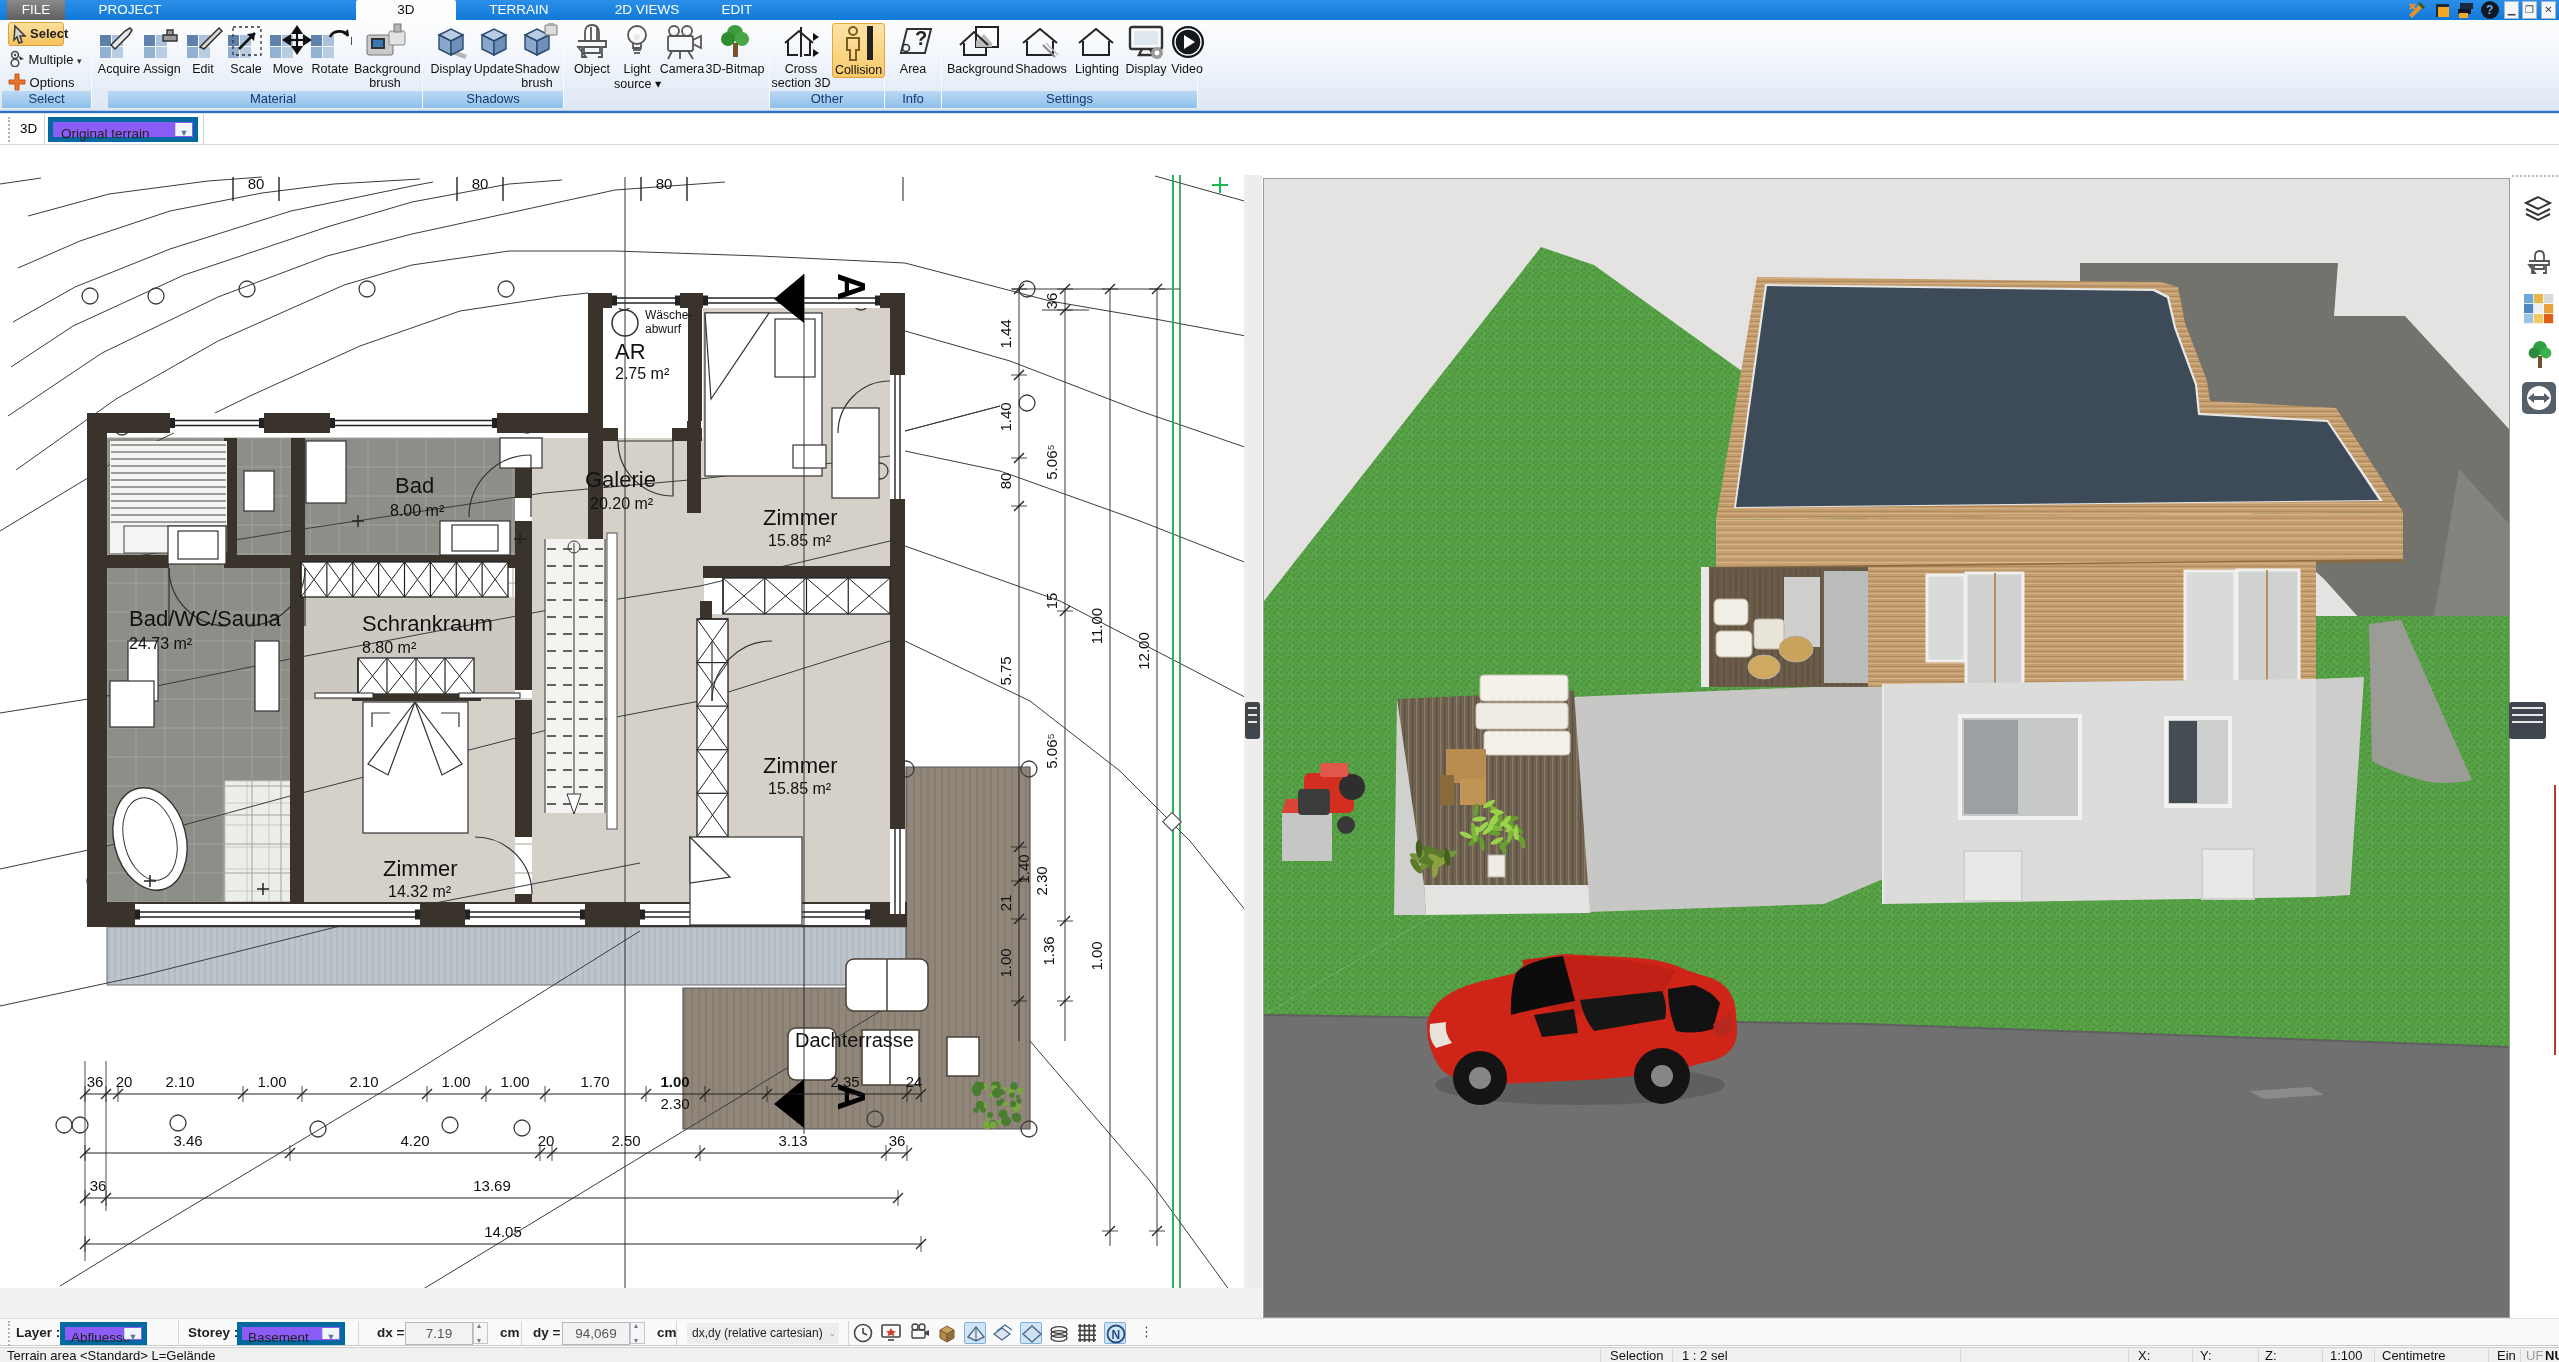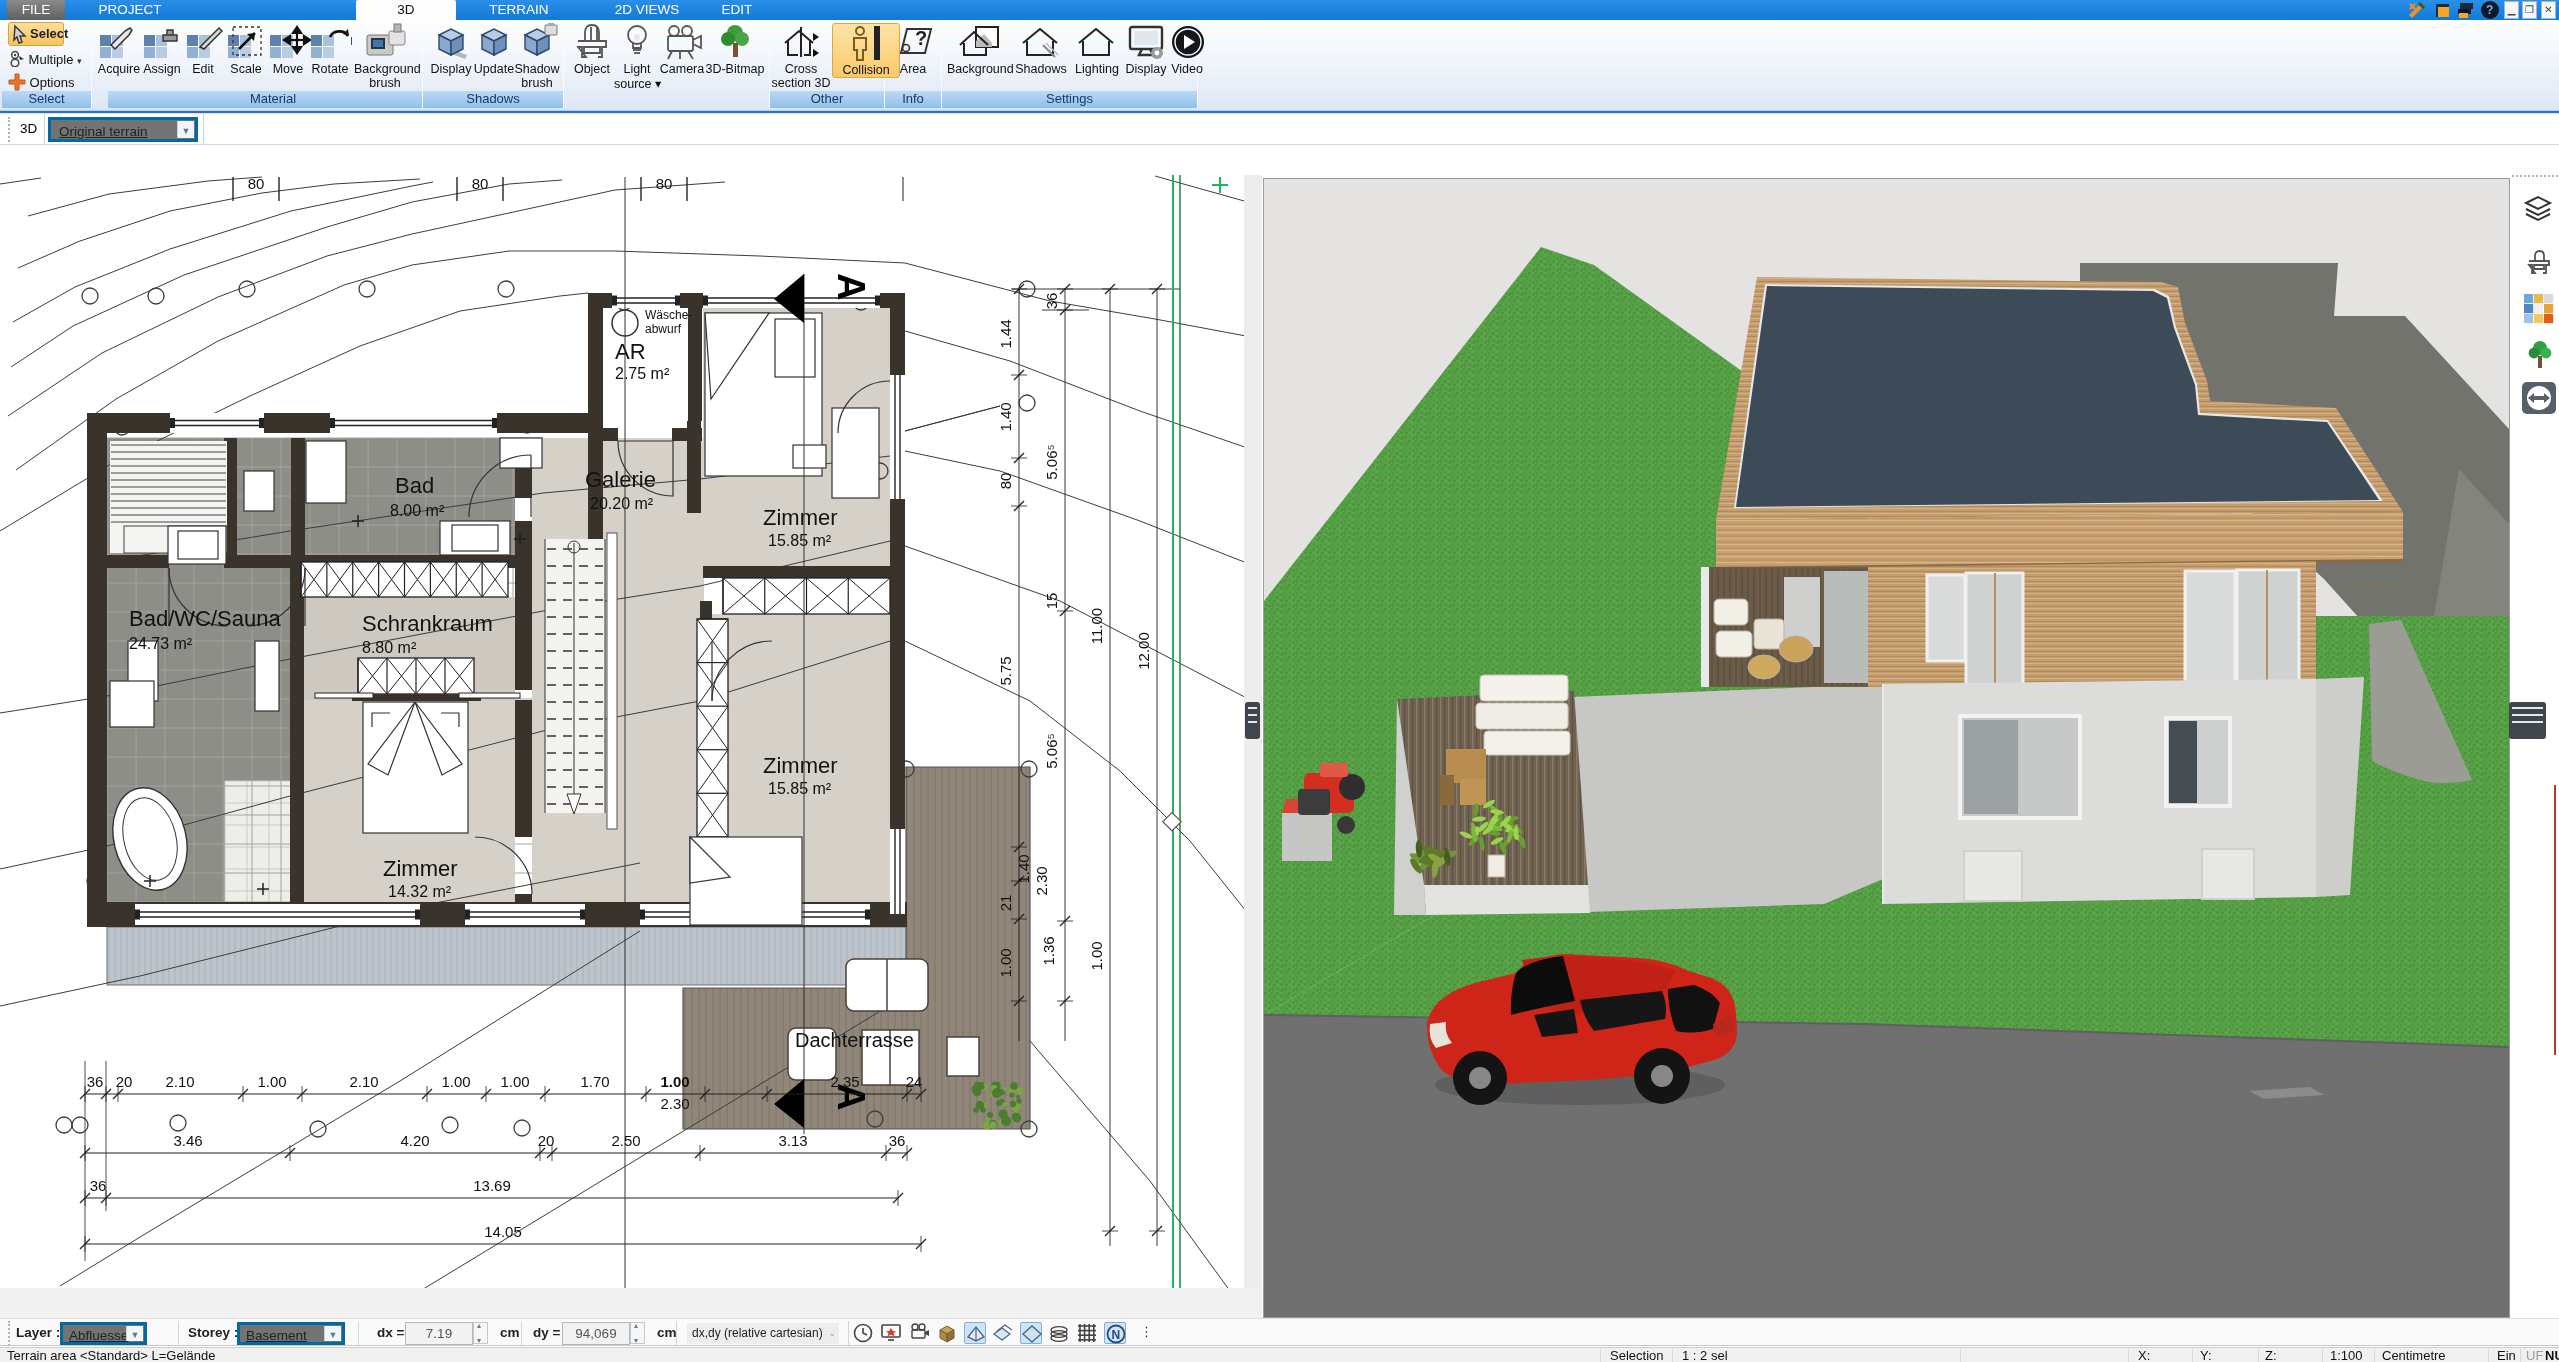--- a/index.html
+++ b/index.html
@@ -21,21 +21,21 @@
 .rgroup .glabel { position:absolute; left:0; bottom:0; width:100%; height:17px; background:linear-gradient(#bcd9f5,#8fc0ea); color:#123a70; font-size:13px; text-align:center; line-height:16px; }
 .gsep { position:absolute; top:2px; width:1px; height:86px; background:#c3d3e6; border-right:1px solid #f8fbff; }
 .ritem { position:absolute; top:3px; text-align:center; font-size:12.5px; color:#111; white-space:nowrap; }
 .ritem .ric { display:block; margin:0 auto 1px; }
 #ribbon-bottomline { left:0; top:111px; width:2559px; height:3px; background:#2a72c8; border-bottom:1px solid #dbe4ef; }
 
 
 #row3d { left:0; top:114px; width:2559px; height:31px; background:#fff; border-bottom:1px solid #d8d8d8; }
 #rowdlg { left:0; top:145px; width:2559px; height:30px; background:#fff; border-bottom:1px solid #d8d8d8; }
 .vdots { position:absolute; left:8px; top:3px; width:1px; height:25px; border-left:2px dotted #b5b5b5; }
-.combo { position:absolute; background:#737373; border:3px solid #0369a1; font-size:13.5px; color:#222;text-decoration:underline; }
+.combo { position:absolute; background:#8b5cf6; border:5px solid #0369a1; font-size:13.5px; color:#222; }
 .combo .arr { position:absolute; right:1px; top:1px; bottom:1px; width:17px; background:#f3f6f9; border-left:1px solid #c8d2dc; color:#5a7a9a; font-size:9px; text-align:center; }
 
 
 #planpane { left:0; top:175px; width:1262px; height:1143px; background:#fff; overflow:hidden; }
 #view3d { left:1263px; top:178px; width:1247px; height:1140px; background:#e4e3e2; border:1px solid #9a9a9a; overflow:hidden; }
 #sidebar { left:2511px; top:175px; width:48px; height:1143px; background:#fff; }
 #splitL { left:1245px; top:702px; width:15px; height:37px; background:#3f464e; border-radius:3px; }
 #splitR { left:2509px; top:702px; width:37px; height:37px; background:#3f464e; border-radius:3px; }
 .splitlines div { height:2px; background:#e8e8e8; margin:5px 3px 0; }
 
@@ -229,21 +229,21 @@
             <rect x="20" y="20" width="5" height="14" fill="#7a5230"></rect>
           </svg>3D-Bitmap</div>
 <div class="ritem" style="left:770px;width:62px;"><svg class="ric" width="44" height="38" viewBox="0 0 44 38">
             <g fill="none" stroke="#222" stroke-width="2">
               <path d="M6 20 L20 8 L34 20 M9 18 v14 h10 m6 0 h6 v-14"></path>
               <line x1="22" y1="4" x2="22" y2="34"></line>
             </g>
             <path d="M34 10 l6 4 -6 4 z" fill="#111"></path>
             <path d="M34 26 l6 4 -6 4 z" fill="#111"></path>
           </svg>Cross<br>section 3D</div>
-<div class="ritem" style="left:832px;width:68px;background:linear-gradient(#fde3a7,#f9c96b);border:1px solid #e0a73c;border-radius:3px;"><svg class="ric" width="44" height="38" viewBox="0 0 44 38">
+<div class="ritem" style="left:832px;width:53px;background:linear-gradient(#fde3a7,#f9c96b);border:1px solid #e0a73c;border-radius:3px;"><svg class="ric" width="44" height="38" viewBox="0 0 44 38">
             <g fill="none" stroke="#7a5c1e" stroke-width="2">
               <circle cx="16" cy="7" r="4"></circle>
               <path d="M10 14 h12 v12 h-3 v10 h-6 v-10 h-3 z"></path>
             </g>
             <rect x="30" y="2" width="6" height="34" fill="#222"></rect>
           </svg>Collision</div>
 <div class="ritem" style="left:893px;width:40px;"><svg class="ric" width="44" height="38" viewBox="0 0 44 38">
             <path d="M8 30 L14 6 L38 6 L32 30 Z" fill="none" stroke="#333" stroke-width="2"></path>
             <text x="22" y="22" font-size="20" font-weight="bold" fill="#222">?</text>
             <circle cx="13" cy="25" r="3.5" fill="none" stroke="#333" stroke-width="1.6"></circle>

